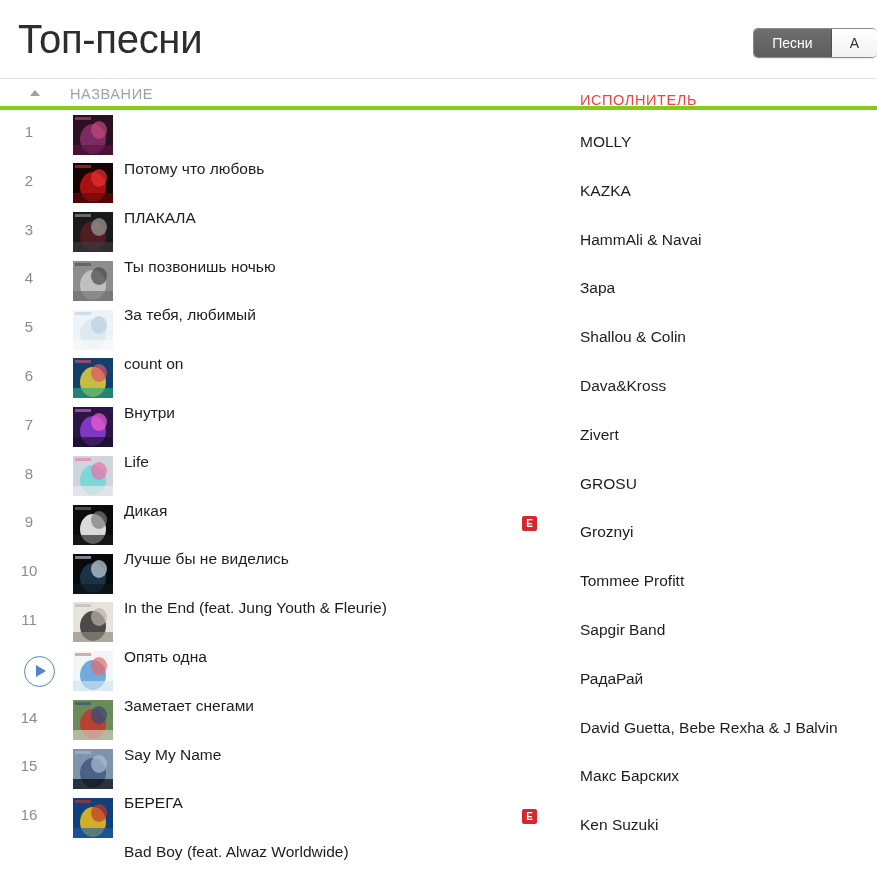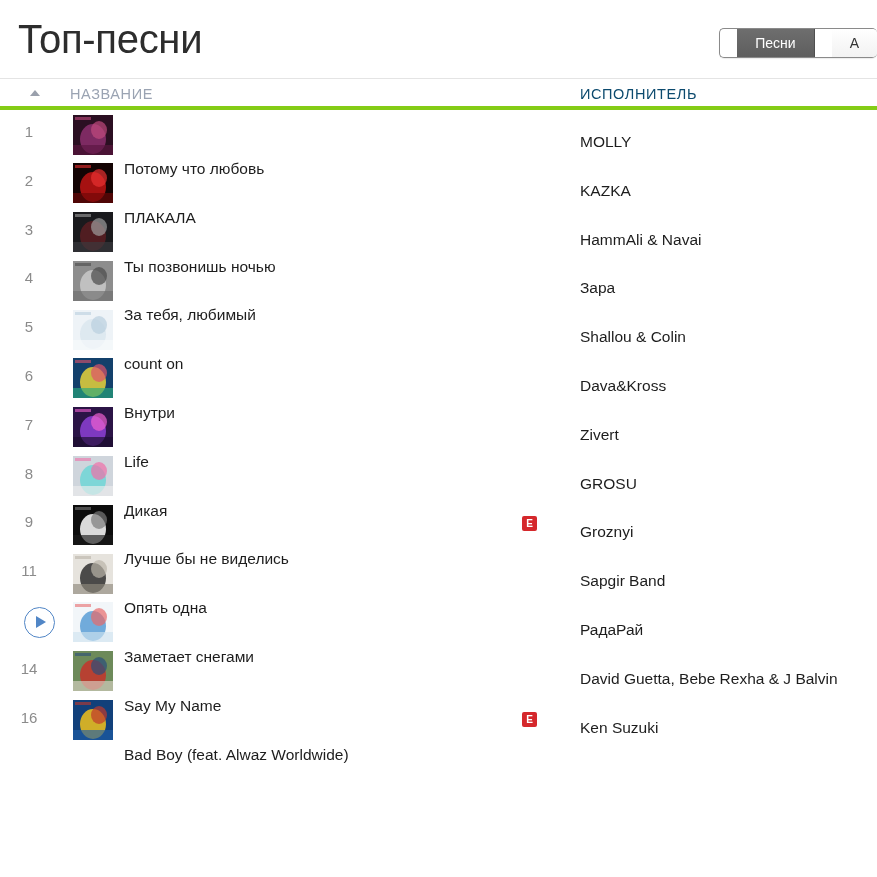--- a/index.html
+++ b/index.html
@@ -51,21 +51,20 @@
   }
   .seg {
     display: flex;
     align-items: center;
     justify-content: center;
     padding: 0 18px;
     font-size: 14px;
     line-height: 28px;
     white-space: nowrap;
     cursor: default;
-    margin-left: 17px;
   }
   .seg.active {
     background: linear-gradient(#6e6e6e, #5e5e5e);
     color: #ffffff;
     border-right: 1px solid #4f4f4f;
   }
   .seg.inactive {
     background: linear-gradient(#ffffff, #f2f2f2);
     color: #333;
   }
@@ -90,23 +89,23 @@
     position: absolute;
     left: 70px;
     top: 7px;
     font-size: 14.5px;
     color: #9aa3b2;
     letter-spacing: 0.6px;
   }
   .ch-artist {
     position: absolute;
     left: 580px;
-    top: 7px;
+    top: 13px;
     font-size: 14.5px;
-    color: #0c4a6e;
+    color: #ef4444;
     letter-spacing: 0.6px;
   }
 
   .rows { position: relative; }
 
   .row {
     position: relative;
     height: 48.8px;
   }
   .row .idx {
@@ -321,20 +320,34 @@
             <ellipse cx="26" cy="15" rx="8" ry="9" fill="#7a7a7a" opacity="0.7"></ellipse>
             <rect x="0" y="30" width="40" height="10" fill="#1a1a1a" opacity="0.65"></rect>
             <rect x="2" y="2" width="16" height="3" fill="#7a7a7a" opacity="0.6"></rect>
           </svg>
         </div>
         <div class="title">Лучше бы не виделись</div>
         <div class="explicit">E</div>
         <div class="artist">Groznyi</div>
       </div>
       <div class="row">
+        <div class="idx">10</div>
+        <div class="art">
+          <svg viewBox="0 0 40 40" preserveAspectRatio="none">
+            <rect width="40" height="40" fill="#07090d"></rect>
+            <ellipse cx="20" cy="24" rx="13" ry="15" fill="#1e3a52" opacity="0.85"></ellipse>
+            <ellipse cx="26" cy="15" rx="8" ry="9" fill="#c8d6e0" opacity="0.7"></ellipse>
+            <rect x="0" y="30" width="40" height="10" fill="#101820" opacity="0.65"></rect>
+            <rect x="2" y="2" width="16" height="3" fill="#c8d6e0" opacity="0.6"></rect>
+          </svg>
+        </div>
+        <div class="title">In the End (feat. Jung Youth &amp; Fleurie)</div>
+        <div class="artist">Tommee Profitt</div>
+      </div>
+      <div class="row">
         <div class="idx">11</div>
         <div class="art">
           <svg viewBox="0 0 40 40" preserveAspectRatio="none">
             <rect width="40" height="40" fill="#e6e3dd"></rect>
             <ellipse cx="20" cy="24" rx="13" ry="15" fill="#2f2f2f" opacity="0.85"></ellipse>
             <ellipse cx="26" cy="15" rx="8" ry="9" fill="#b9b3a8" opacity="0.7"></ellipse>
             <rect x="0" y="30" width="40" height="10" fill="#8f887c" opacity="0.65"></rect>
             <rect x="2" y="2" width="16" height="3" fill="#b9b3a8" opacity="0.6"></rect>
           </svg>
         </div>
@@ -365,20 +378,34 @@
             <ellipse cx="20" cy="24" rx="13" ry="15" fill="#c4342b" opacity="0.85"></ellipse>
             <ellipse cx="26" cy="15" rx="8" ry="9" fill="#2b4f7a" opacity="0.7"></ellipse>
             <rect x="0" y="30" width="40" height="10" fill="#d9d2c4" opacity="0.65"></rect>
             <rect x="2" y="2" width="16" height="3" fill="#2b4f7a" opacity="0.6"></rect>
           </svg>
         </div>
         <div class="title">Say My Name</div>
         <div class="artist">David Guetta, Bebe Rexha &amp; J Balvin</div>
       </div>
       <div class="row">
+        <div class="idx">15</div>
+        <div class="art">
+          <svg viewBox="0 0 40 40" preserveAspectRatio="none">
+            <rect width="40" height="40" fill="#7f93ad"></rect>
+            <ellipse cx="20" cy="24" rx="13" ry="15" fill="#3f5a80" opacity="0.85"></ellipse>
+            <ellipse cx="26" cy="15" rx="8" ry="9" fill="#aebdd0" opacity="0.7"></ellipse>
+            <rect x="0" y="30" width="40" height="10" fill="#5e7characters" opacity="0.65"></rect>
+            <rect x="2" y="2" width="16" height="3" fill="#aebdd0" opacity="0.6"></rect>
+          </svg>
+        </div>
+        <div class="title">БЕРЕГА</div>
+        <div class="artist">Макс Барских</div>
+      </div>
+      <div class="row">
         <div class="idx">16</div>
         <div class="art">
           <svg viewBox="0 0 40 40" preserveAspectRatio="none">
             <rect width="40" height="40" fill="#11407a"></rect>
             <ellipse cx="20" cy="24" rx="13" ry="15" fill="#f2c21a" opacity="0.85"></ellipse>
             <ellipse cx="26" cy="15" rx="8" ry="9" fill="#c0392b" opacity="0.7"></ellipse>
             <rect x="0" y="30" width="40" height="10" fill="#1f5ea8" opacity="0.65"></rect>
             <rect x="2" y="2" width="16" height="3" fill="#c0392b" opacity="0.6"></rect>
           </svg>
         </div>

